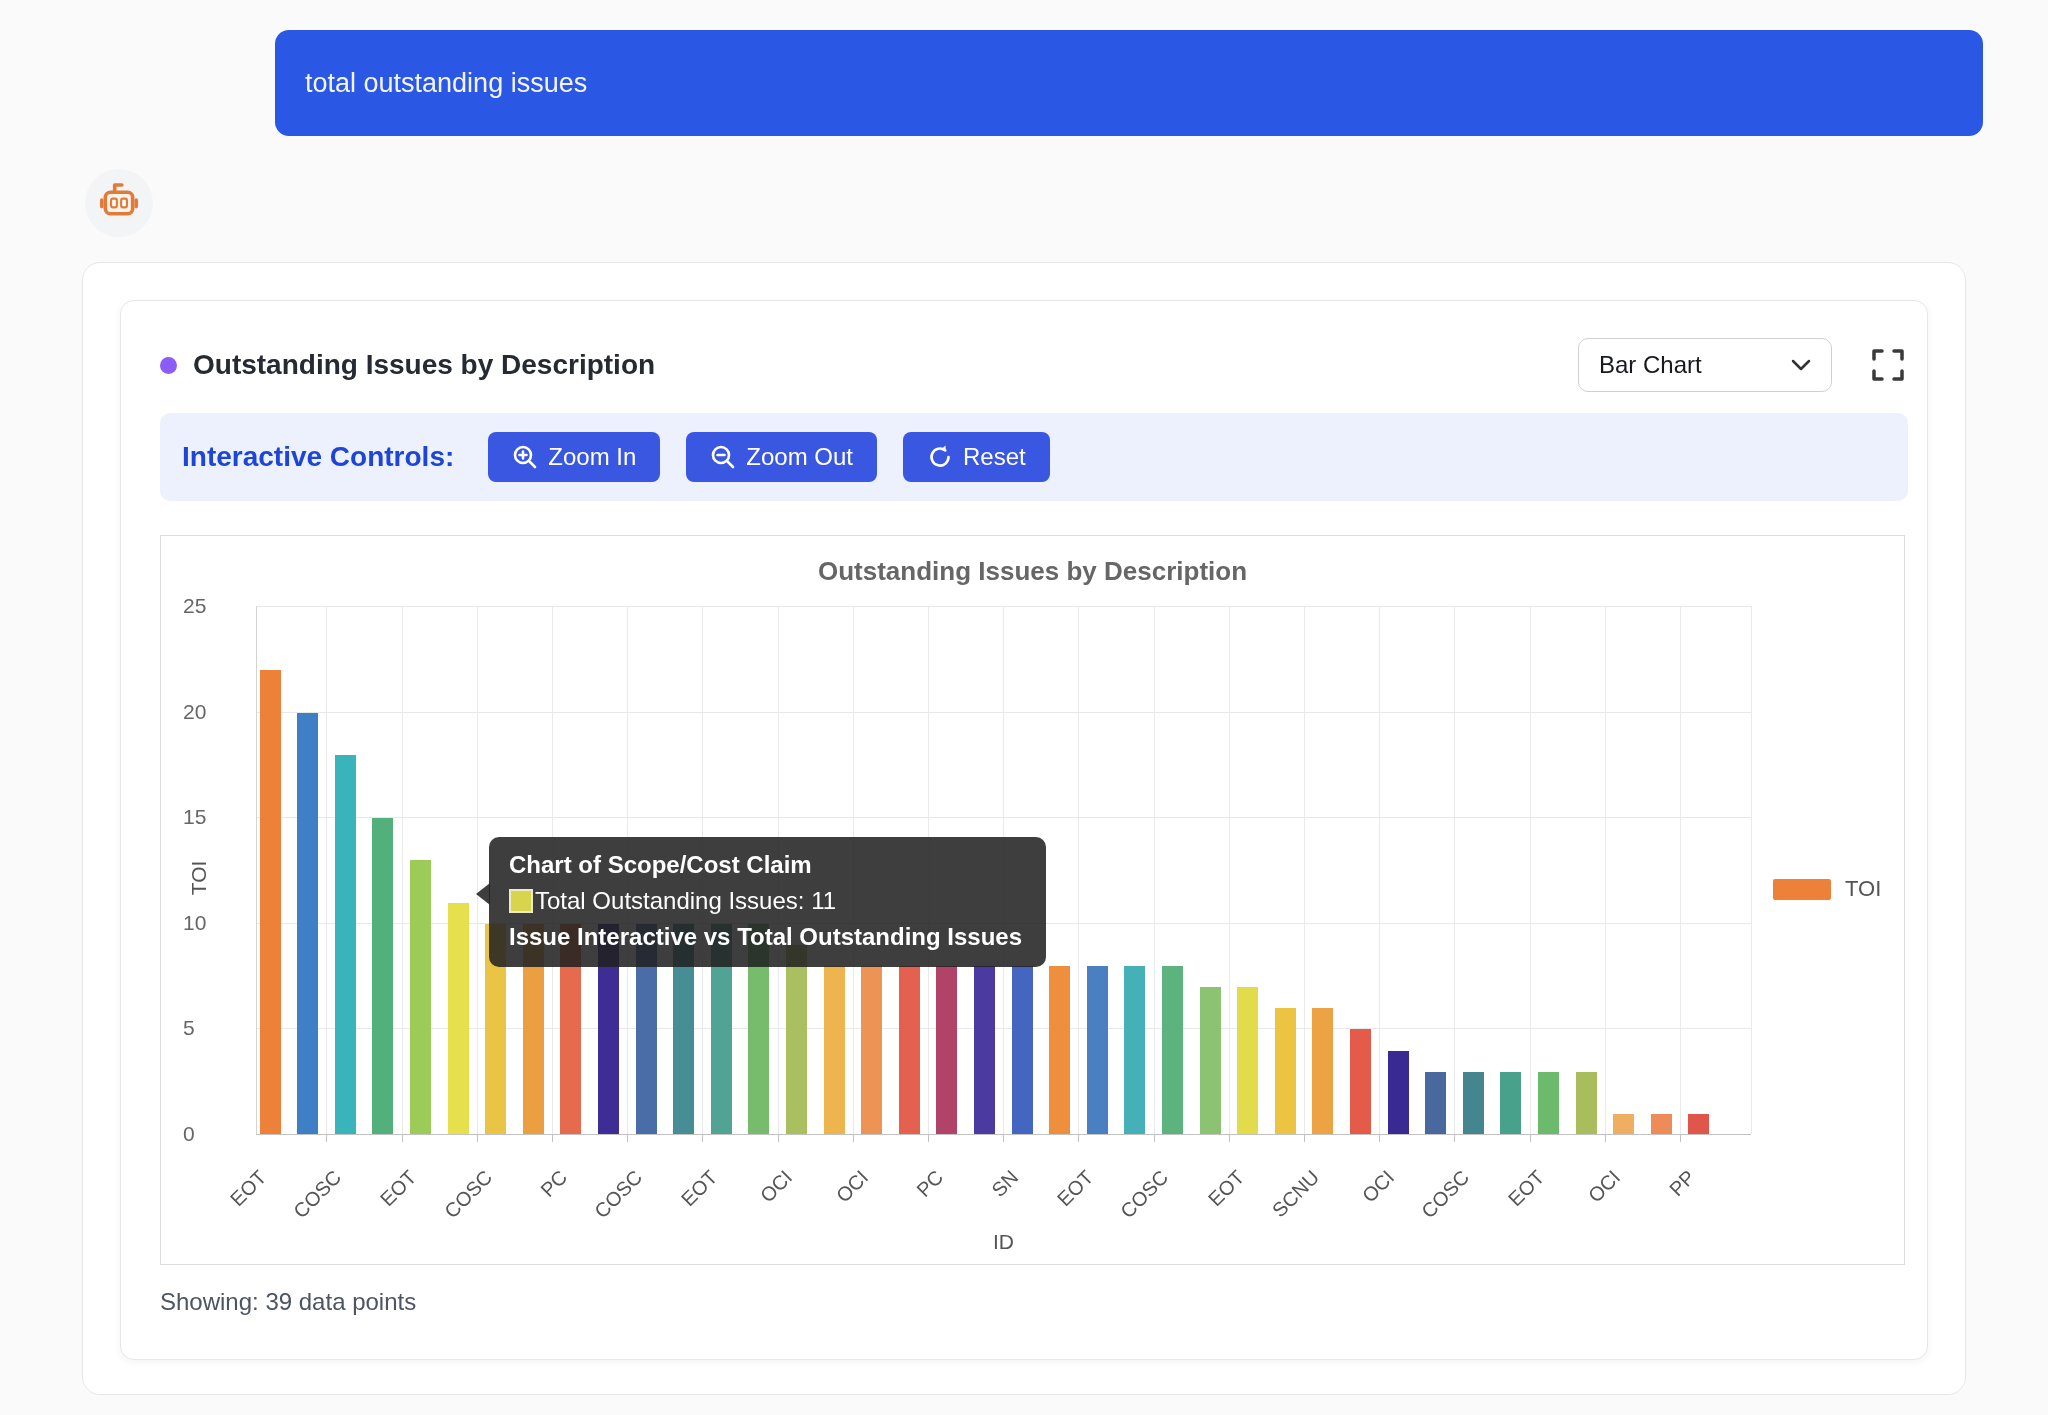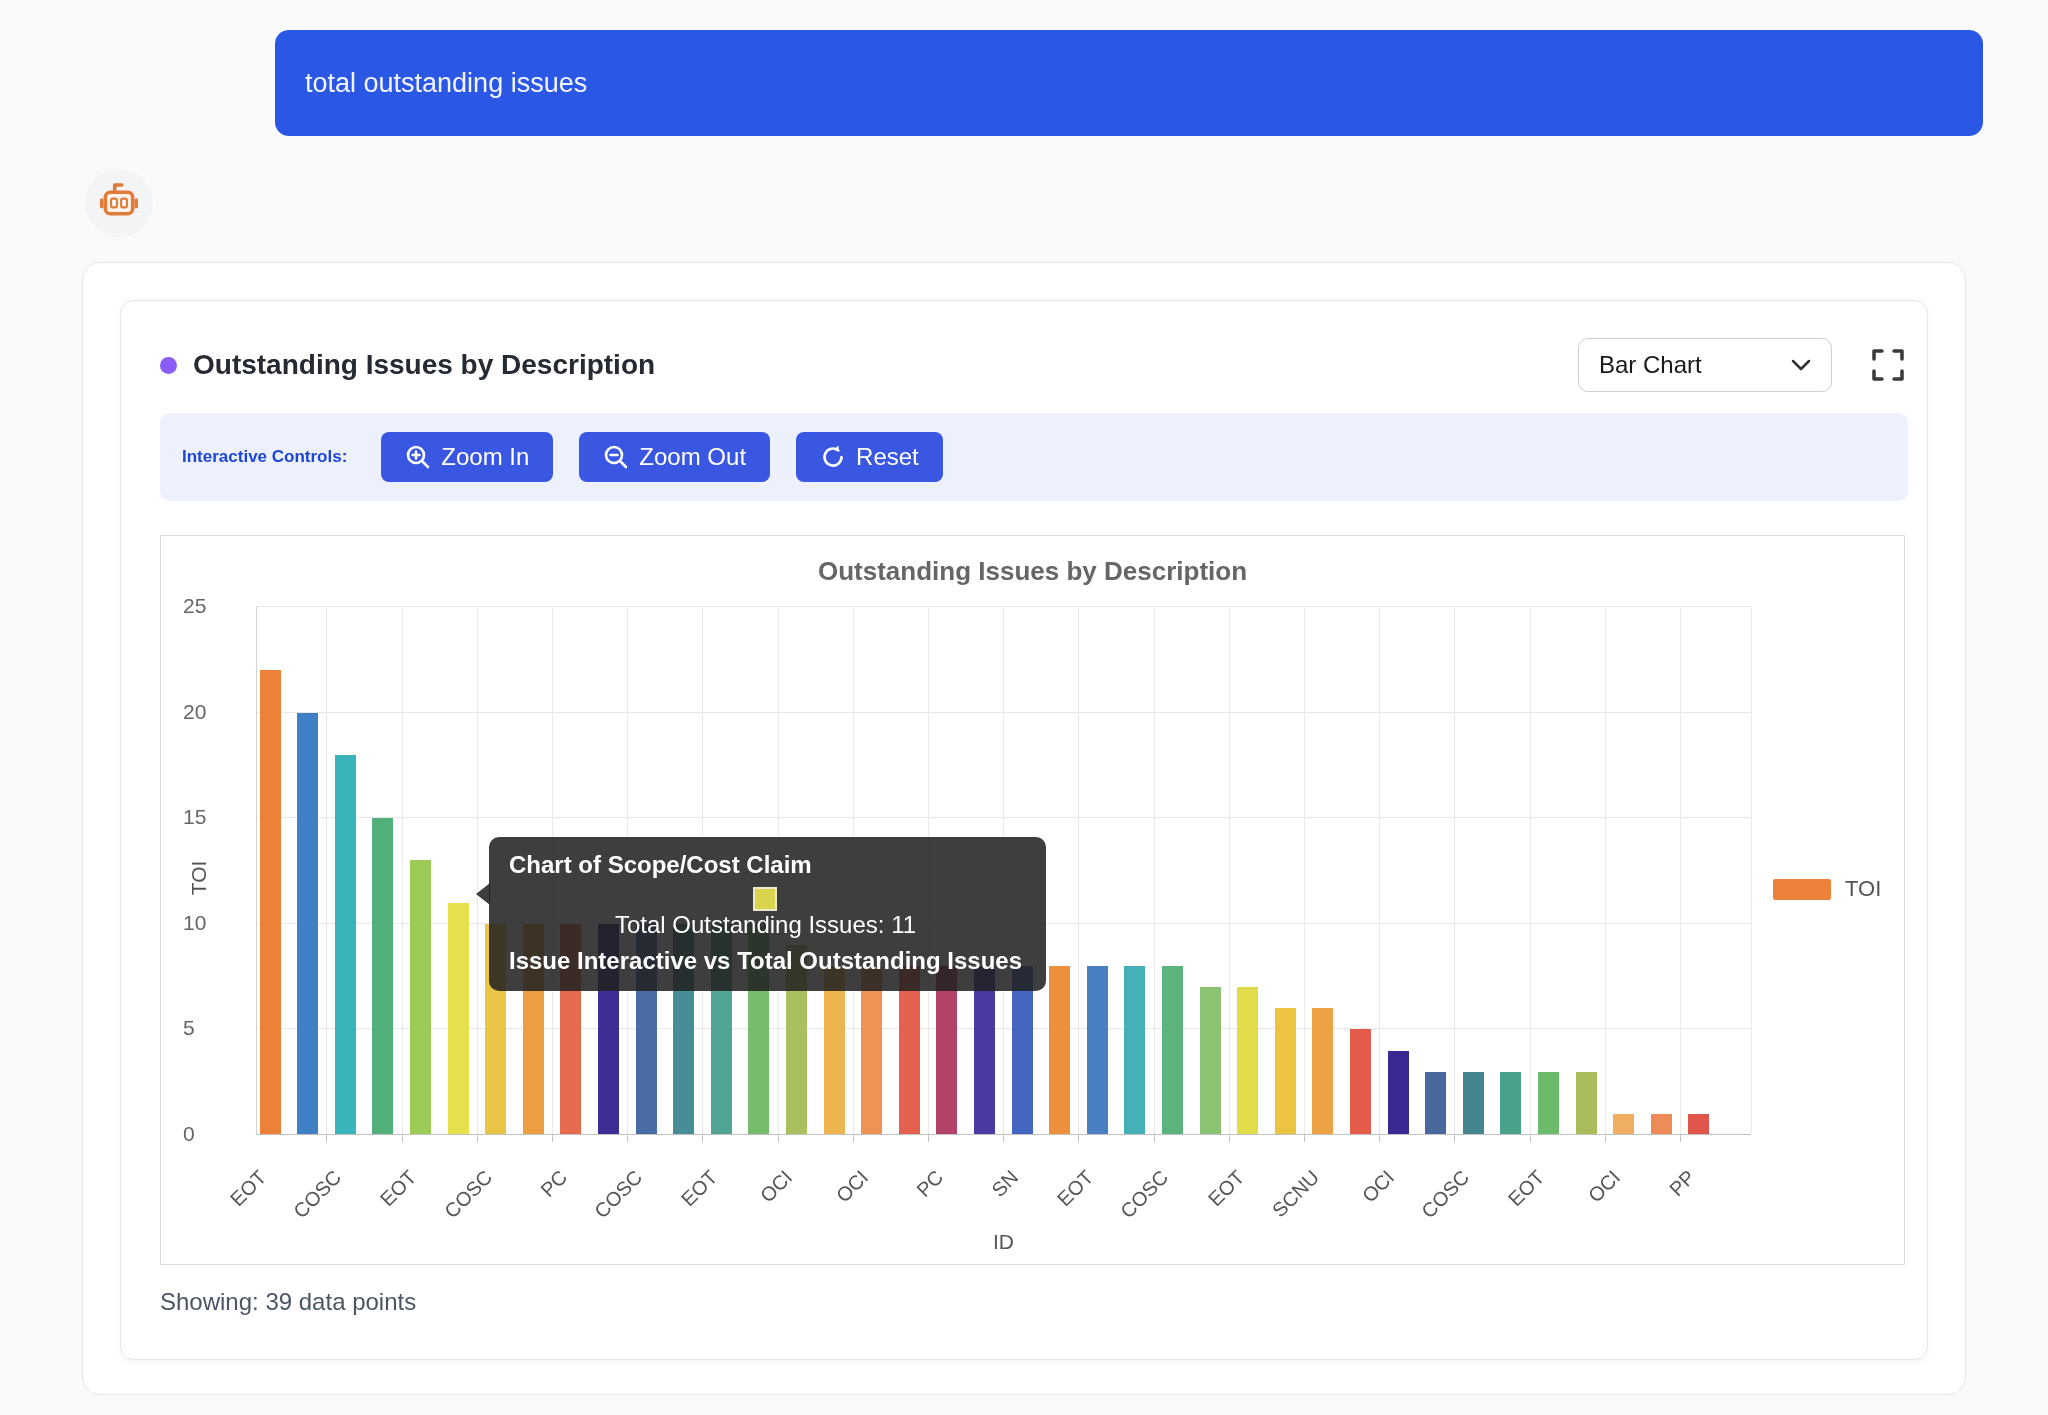--- a/index.html
+++ b/index.html
@@ -29,21 +29,21 @@
   .header-right { margin-left:auto; display:flex; align-items:center; gap:36px; }
   .chart-select { width:254px; height:54px; border:1px solid #cfcfcf; border-radius:10px;
     background:#fff; display:flex; align-items:center; padding:0 20px; cursor:pointer; }
   .chart-select span { font-size:24px; color:#17191c; }
   .chart-select svg { margin-left:auto; }
   .fullscreen-btn { width:40px; height:40px; display:flex; align-items:center; justify-content:center; cursor:pointer; }
 
   
   .controls-bar { position:absolute; left:160px; top:413px; width:1748px; height:88px;
     background:#edf1fe; border-radius:10px; display:flex; align-items:center; padding-left:22px; }
-  .controls-label { color:#1d46d6; font-size:17px; font-weight:bold; margin-right:34px; }
+  .controls-label { color:#1d46d6; font-size:28px; font-weight:bold; margin-right:34px; }
   .ctrl-btn { height:50px; background:#3a57e2; border:none; border-radius:8px; color:#fff;
     font-size:24px; font-family:"Liberation Sans", sans-serif; display:flex; align-items:center;
     gap:10px; padding:0 24px; margin-right:26px; cursor:pointer; }
 
   
   .chart-region { position:absolute; left:160px; top:535px; width:1745px; height:730px;
     background:#fff; border:1px solid #dcdcdc; }
   .chart-title { position:absolute; left:0; top:20px; width:100%; text-align:center;
     font-size:26px; font-weight:bold; color:#666; }
   .gridline-h { position:absolute; height:1px; background:#e8e8e8; }
@@ -59,21 +59,21 @@
     transform:rotate(-90deg); transform-origin:center; width:60px; text-align:center; }
   .xlabel-id { position:absolute; left:95px; width:1495px; top:694px; text-align:center; font-size:21px; color:#555; }
   .legend { position:absolute; left:1612px; top:340px; display:flex; align-items:center; gap:14px; }
   .legend-swatch { width:58px; height:21px; border-radius:2px; }
   .legend-label { font-size:22px; color:#555; }
 
   
   .tooltip { position:absolute; left:328px; top:301px; background:rgba(33,33,33,0.87);
     border-radius:10px; padding:14px 24px 16px 20px; color:#fff; white-space:nowrap; z-index:5; }
   .tooltip .tt-title { font-size:24px; font-weight:bold; margin-bottom:8px; }
-  .tooltip .tt-line { font-size:24px; display:flex; align-items:center; margin-bottom:8px;flex-direction:column; }
+  .tooltip .tt-line { font-size:24px; display:flex; align-items:center; margin-bottom:8px; }
   .tt-swatch { width:24px; height:24px; background:#d8d44e; border:2px solid #eee9c8; display:inline-block; margin-right:2px; }
   .tooltip .tt-sub { font-size:24px; font-weight:bold; }
   .tt-arrow { position:absolute; left:-13px; top:46px; width:0; height:0;
     border-top:11px solid transparent; border-bottom:11px solid transparent;
     border-right:14px solid rgba(33,33,33,0.87); }
 
   .footer-note { position:absolute; left:160px; top:1288px; font-size:24px; color:#4b5563; }
 </style>
 </head>
 <body>

